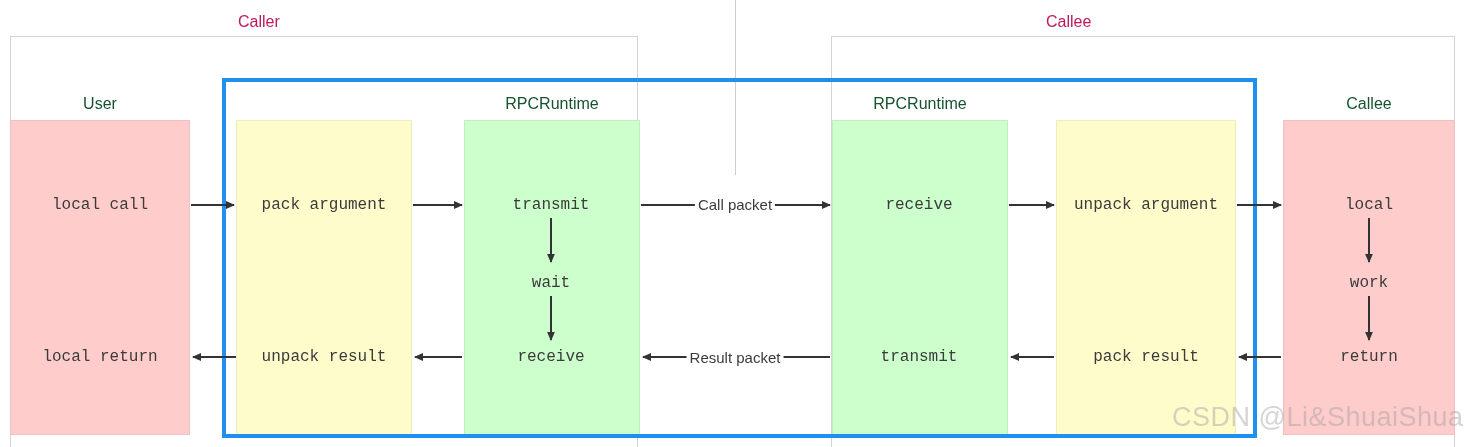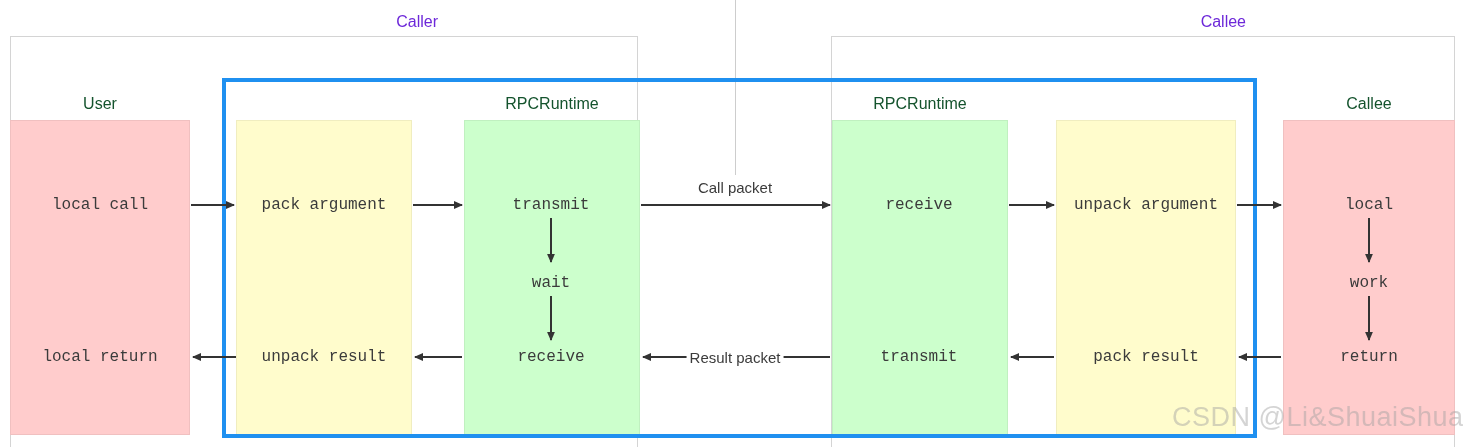--- a/index.html
+++ b/index.html
@@ -21,22 +21,22 @@
   
   .group-box {
     position: absolute;
     border: 1px solid #d4d4d4;
     background: transparent;
     box-sizing: border-box;
   }
   .group-title {
     position: absolute;
     font-size: 16px;
-    color: #6d28d9;
-    text-align: right;
+    color: #be185d;
+    text-align: left;
     white-space: nowrap;
   }
 
   
   .divider {
     position: absolute;
     width: 1px;
     background: #cdcdcd;
   }
 
@@ -177,18 +177,18 @@
   <div class="lane-label" style="left:919px;  top:205px;">receive</div>
   <div class="lane-label" style="left:919px;  top:357px;">transmit</div>
 
   <div class="lane-label" style="left:1146px; top:205px;">unpack argument</div>
   <div class="lane-label" style="left:1146px; top:357px;">pack result</div>
 
   <div class="lane-label" style="left:1369px; top:205px;">local</div>
   <div class="lane-label" style="left:1369px; top:283px;">work</div>
   <div class="lane-label" style="left:1369px; top:357px;">return</div>
 
-  <div class="packet-label" style="left:735px; top:187px;">Call packet</div>
+  <div class="packet-label" style="left:735px; top:204px;">Call packet</div>
   <div class="packet-label" style="left:735px; top:357px;">Result packet</div>
 
   <div class="watermark" style="left:1172px; top:402px;">CSDN @Li&amp;ShuaiShuai</div>
 
 </div>
 
 </body></html>

